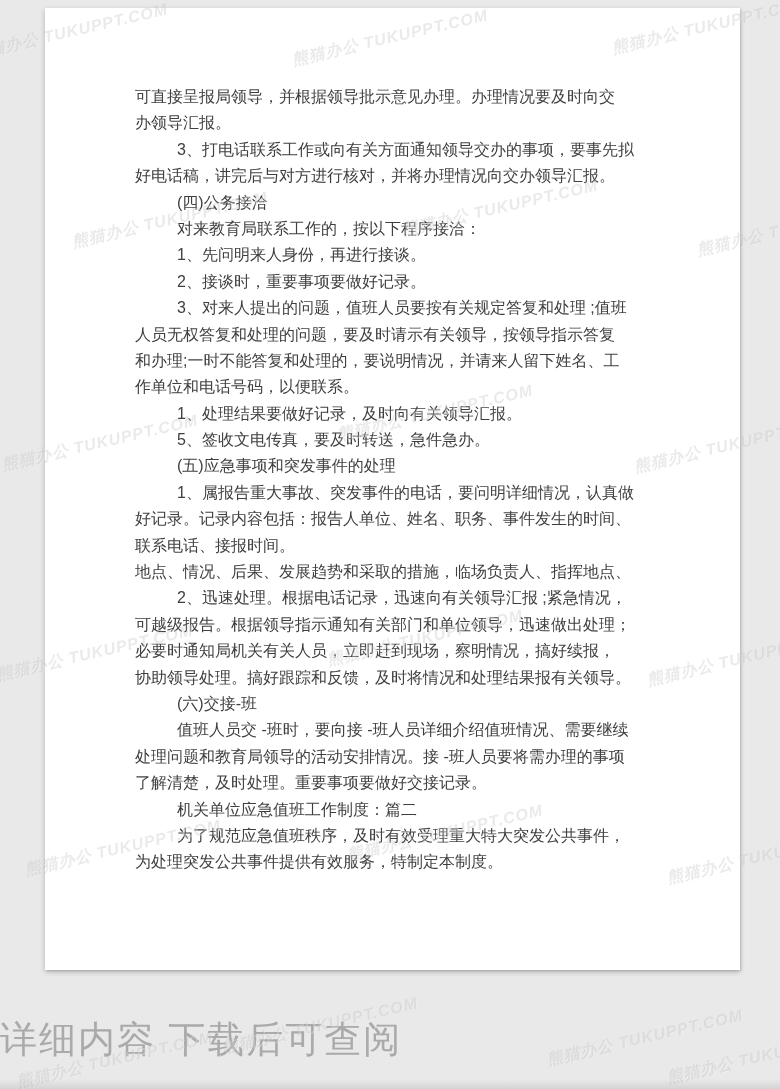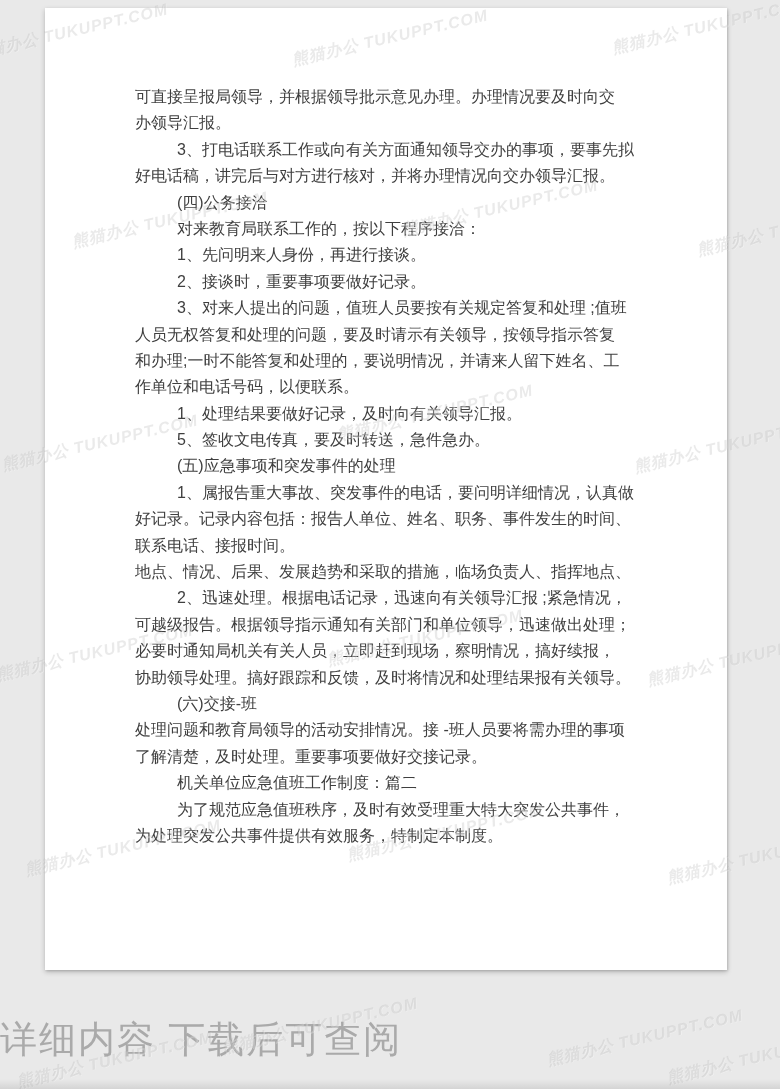--- a/index.html
+++ b/index.html
@@ -13,20 +13,21 @@
     width: 780px; height: 1089px;
     background: var(--background, #e9e9e9);
     overflow: hidden;
   }
   .paper {
     position: absolute;
     left: 45px; top: 8px;
     width: 682px; height: 962px;
     background: var(--paper, #ffffff);
     box-shadow: 0 2px 5px rgba(0,0,0,0.22), 1px 1px 2px rgba(0,0,0,0.12);
+    padding-left: 13px;
   }
   .doc-text {
     position: absolute;
     left: 90px; top: 76px;
     width: 490px;
     font-size: 16px;
     color: var(--body_text, #3f3f3f);
   }
   .doc-line {
     height: 26.4px;
@@ -92,20 +93,21 @@
         <div class="doc-line indent">(五)应急事项和突发事件的处理</div>
         <div class="doc-line indent">1、属报告重大事故、突发事件的电话，要问明详细情况，认真做</div>
         <div class="doc-line">好记录。记录内容包括：报告人单位、姓名、职务、事件发生的时间、</div>
         <div class="doc-line">联系电话、接报时间。</div>
         <div class="doc-line">地点、情况、后果、发展趋势和采取的措施，临场负责人、指挥地点、</div>
         <div class="doc-line indent">2、迅速处理。根据电话记录，迅速向有关领导汇报 ;紧急情况，</div>
         <div class="doc-line">可越级报告。根据领导指示通知有关部门和单位领导，迅速做出处理；</div>
         <div class="doc-line">必要时通知局机关有关人员，立即赶到现场，察明情况，搞好续报，</div>
         <div class="doc-line">协助领导处理。搞好跟踪和反馈，及时将情况和处理结果报有关领导。</div>
         <div class="doc-line indent">(六)交接-班</div>
+        <div class="doc-line indent">值班人员交 -班时，要向接 -班人员详细介绍值班情况、需要继续</div>
         <div class="doc-line">处理问题和教育局领导的活动安排情况。接 -班人员要将需办理的事项</div>
         <div class="doc-line">了解清楚，及时处理。重要事项要做好交接记录。</div>
         <div class="doc-line indent">机关单位应急值班工作制度：篇二</div>
         <div class="doc-line indent">为了规范应急值班秩序，及时有效受理重大特大突发公共事件，</div>
         <div class="doc-line">为处理突发公共事件提供有效服务，特制定本制度。</div>
       </div>
   </div>
   <div class="footer-text">详细内容 下载后可查阅</div>
   <div class="watermark-layer" id="watermark-layer">
       <div class="watermark" style="left: -30px; top: 23px; transform: rotate(-13deg);">熊猫办公 TUKUPPT.COM</div>

